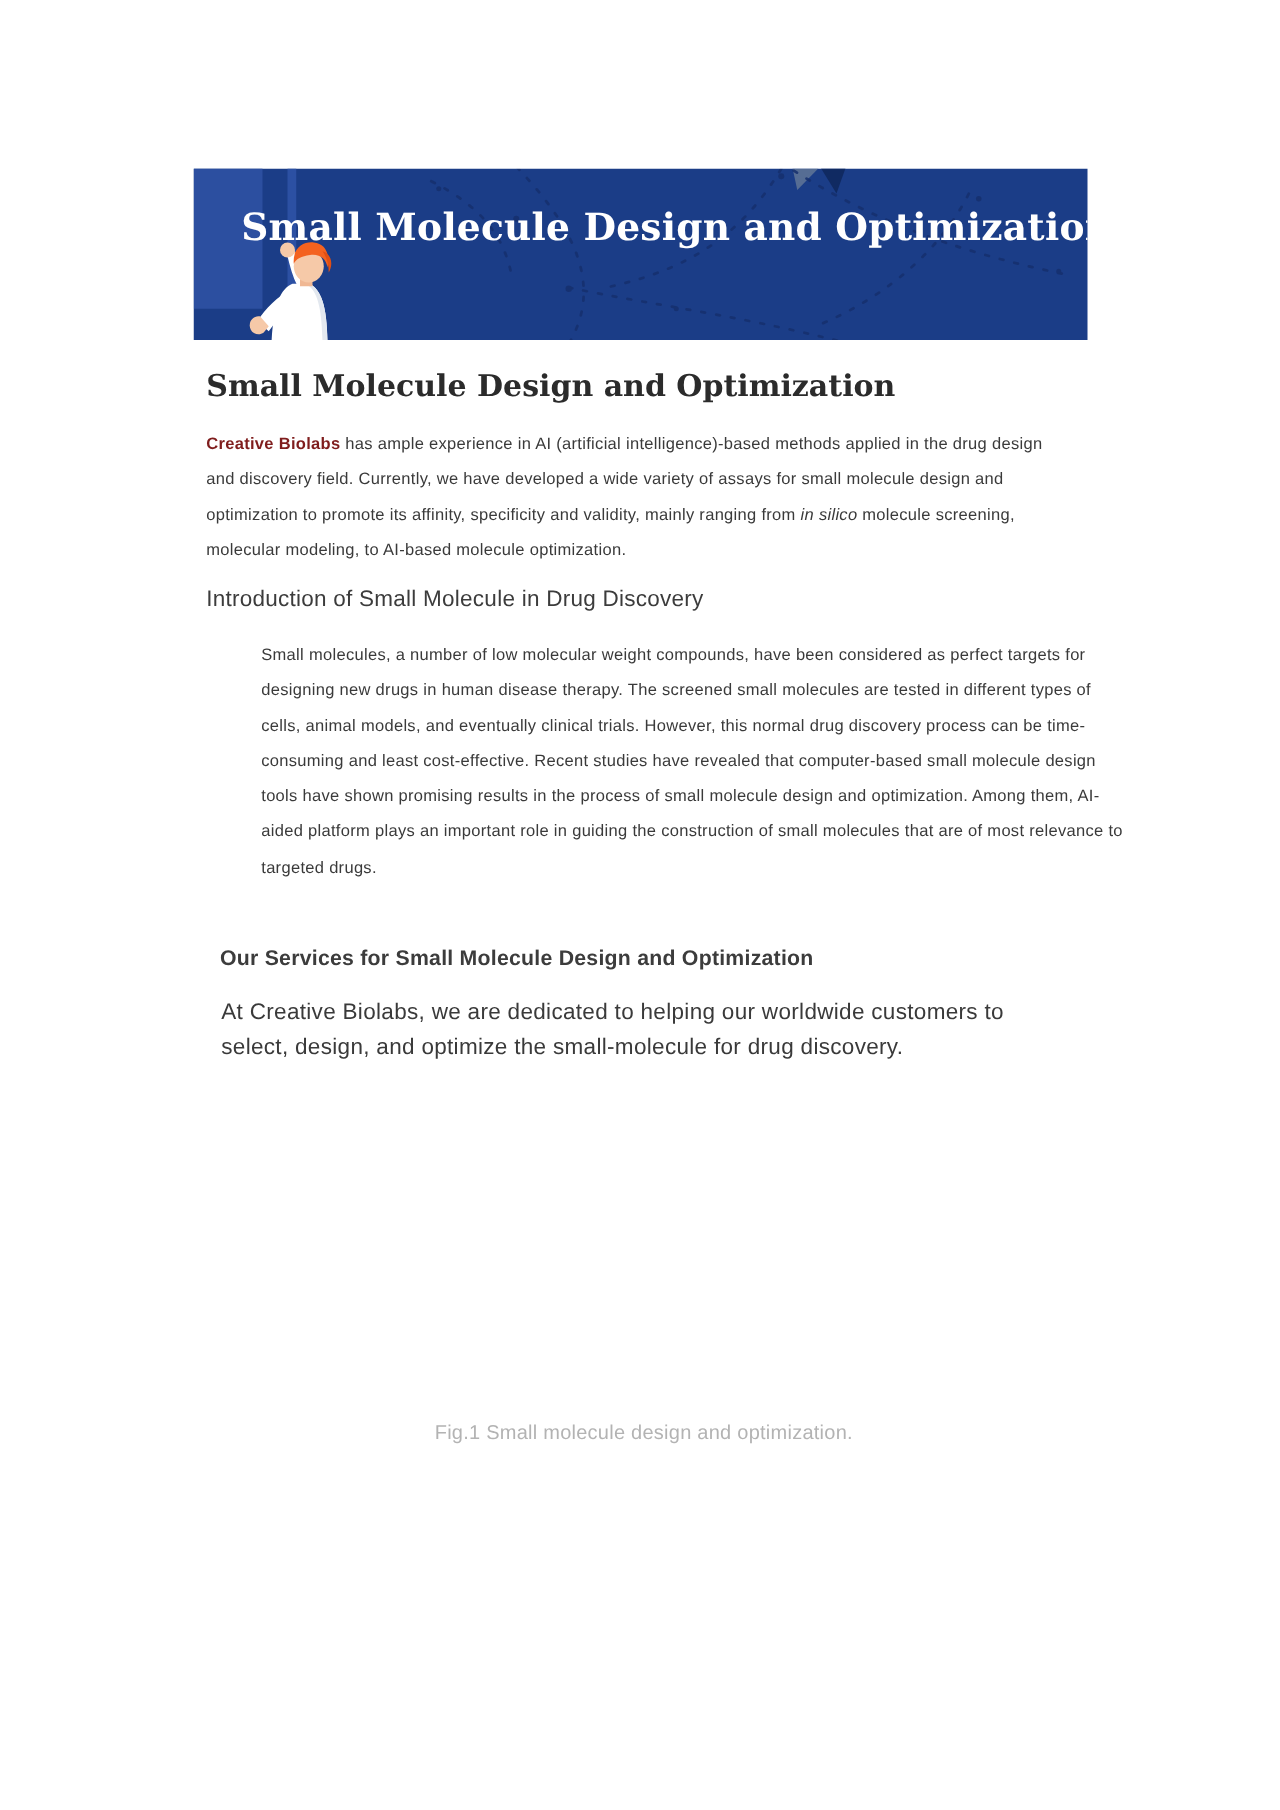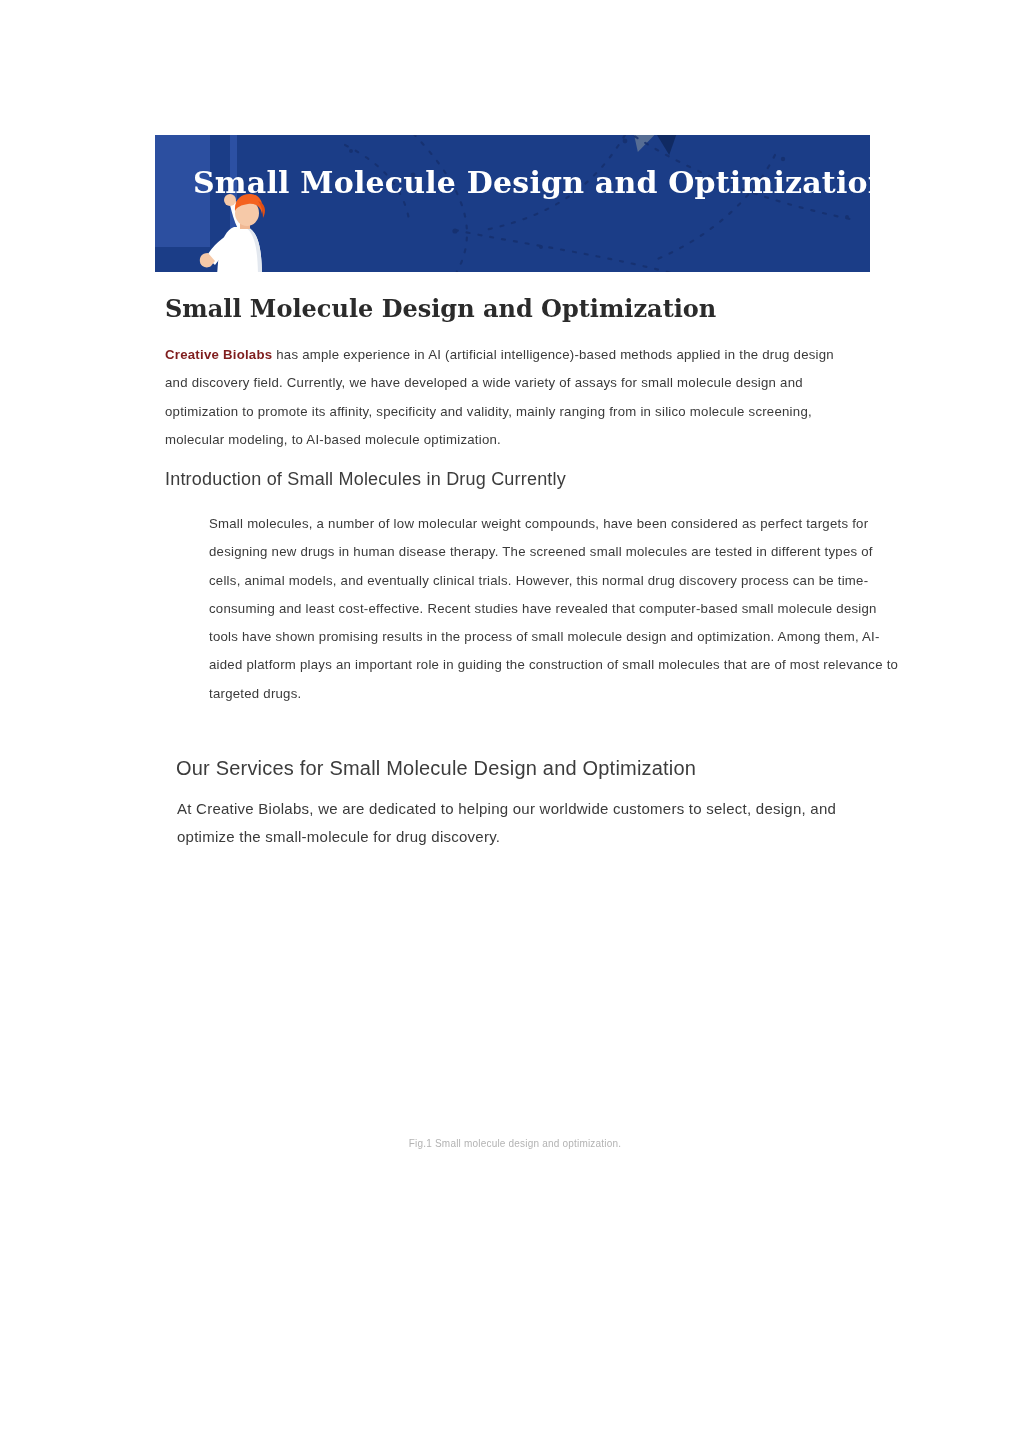--- a/index.html
+++ b/index.html
@@ -131,54 +131,54 @@
     font-weight: normal;
     color: #3c3c3c;
     letter-spacing: .2px;
   }
   .h2a { top: 469px; }
   .h3 {
     position: absolute;
     left: 176px;
     top: 757px;
     width: 700px;
-    font-size: 20px;
-    font-weight: normal;
+    font-size: 17px;
+    font-weight: bold;
     color: #3c3c3c;
     letter-spacing: .2px;
   }
   .p3 {
     position: absolute;
     left: 177px;
     top: 795px;
     width: 680px;
-    font-size: 15px;
+    font-size: 18px;
     line-height: 28.3px;
     color: #3a3a3a;
     letter-spacing: .25px;
   }
   .bold { font-weight: bold; color: #7f1d1d; }
-  .ital { }
+  .ital { font-style: italic; }
 
   
   .figure {
     position: absolute;
     left: 170px;
     top: 855px;
     width: 690px;
     height: 300px;
   }
 
   .fig-caption {
     position: absolute;
     left: 170px;
     top: 1138px;
     width: 690px;
     text-align: center;
-    font-size: 10px;
+    font-size: 16px;
     color: #b3b3b3;
     letter-spacing: .2px;
   }
 </style>
 </head>
 <body>
 
 <div class="page">
 
   <div class="banner">
@@ -234,21 +234,21 @@
 
     <div class="banner-title">Small Molecule Design and Optimization</div>
   </div>
 
   <div class="h1">Small Molecule Design and Optimization</div>
 
   <div class="para p1">
     <span class="bold">Creative Biolabs</span><span> has ample experience in AI (artificial intelligence)-based methods applied in the drug design and discovery field. Currently, we have developed a wide variety of assays for small molecule design and optimization to promote its affinity, specificity and validity, mainly ranging from </span><span class="ital">in silico</span><span> molecule screening, molecular modeling, to AI-based molecule optimization.</span>
   </div>
 
-  <div class="h2 h2a">Introduction of Small Molecules in Drug Currently</div>
+  <div class="h2 h2a">Introduction of Small Molecule in Drug Discovery</div>
 
   <div class="para p2">Small molecules, a number of low molecular weight compounds, have been considered as perfect targets for designing new drugs in human disease therapy. The screened small molecules are tested in different types of cells, animal models, and eventually clinical trials. However, this normal drug discovery process can be time-consuming and least cost-effective. Recent studies have revealed that computer-based small molecule design tools have shown promising results in the process of small molecule design and optimization. Among them, AI-aided platform plays an important role in guiding the construction of small molecules that are of most relevance to targeted drugs.</div>
 
   <div class="h3">Our Services for Small Molecule Design and Optimization</div>
 
   <div class="p3">At Creative Biolabs, we are dedicated to helping our worldwide customers to select, design, and optimize the small-molecule for drug discovery.</div>
 
   <div class="figure">
     
     

